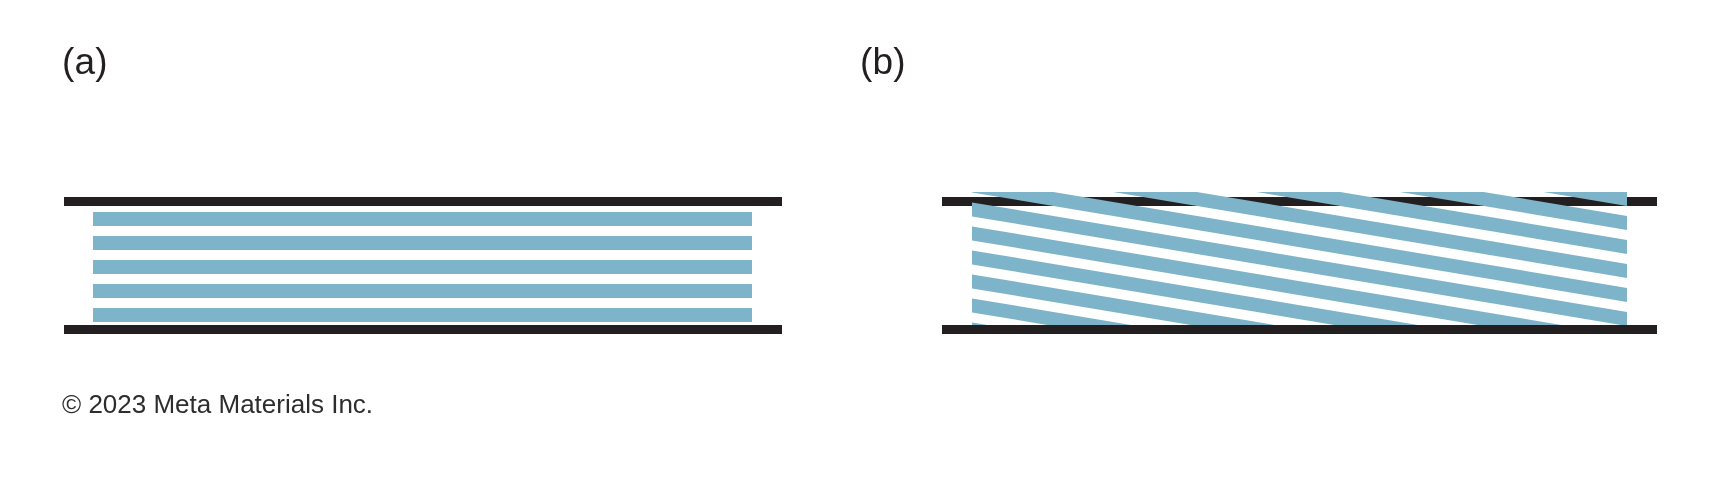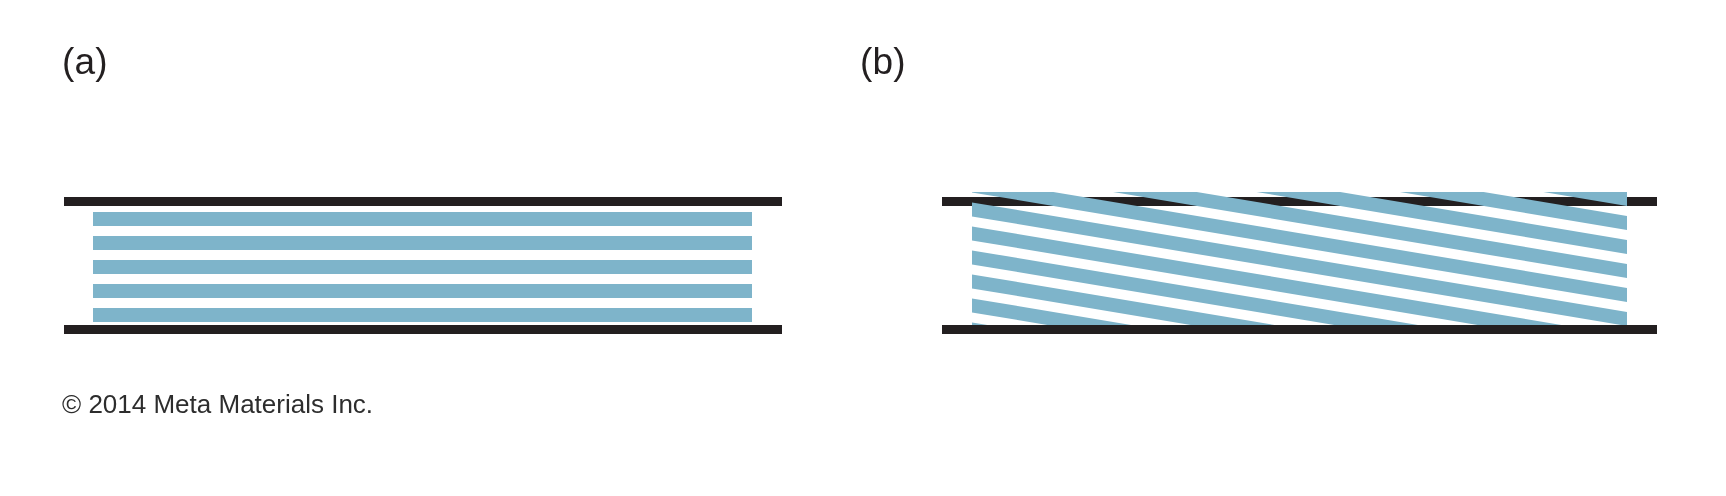--- a/index.html
+++ b/index.html
@@ -146,15 +146,15 @@
             <polygon points="0.00,106.39 655.00,216.00 655.00,230.00 0.00,120.39" fill="#7eb4ca"></polygon>
             <polygon points="0.00,130.39 655.00,240.00 655.00,254.00 0.00,144.39" fill="#7eb4ca"></polygon>
             <polygon points="0.00,154.39 655.00,264.00 655.00,278.00 0.00,168.39" fill="#7eb4ca"></polygon>
           </g>
       </svg>
     </div>
 
     <div class="plate plate-bottom"></div>
   </div>
 
-  <div id="copyright">© 2014 Meta Materials Inc.</div>
+  <div id="copyright">© 2023 Meta Materials Inc.</div>
 
 </div>
 
 </body></html>

